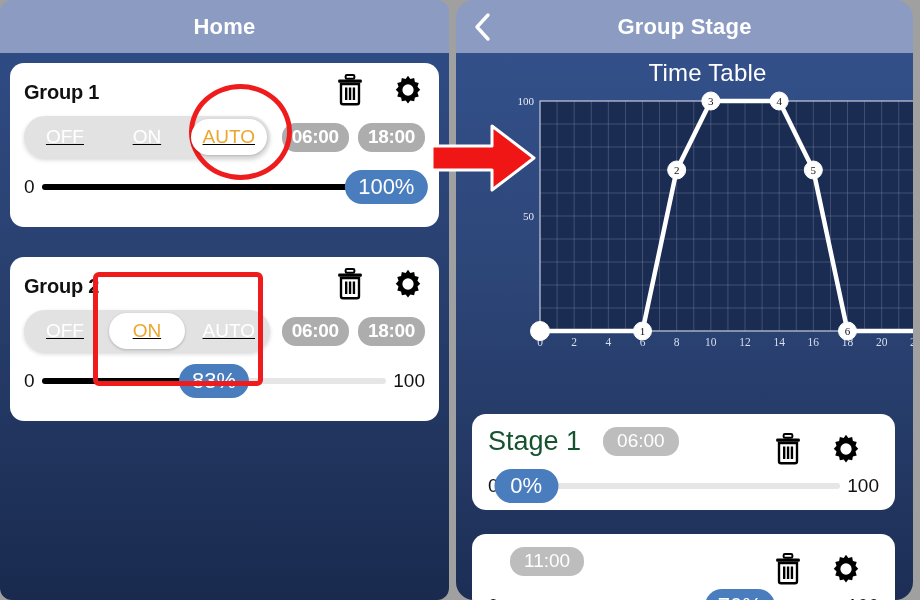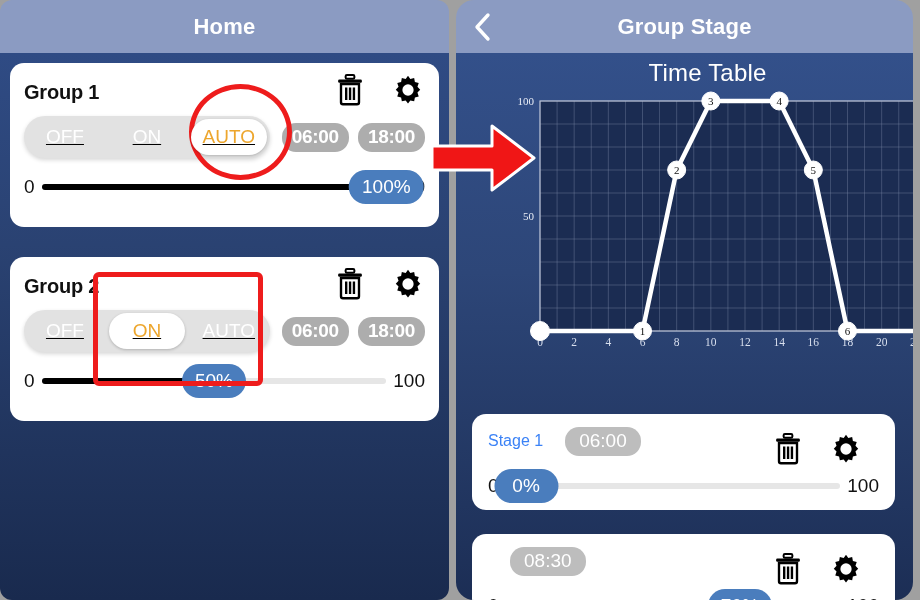--- a/index.html
+++ b/index.html
@@ -186,21 +186,21 @@
     left:0;
     height:6px;
     background:#000000;
     border-radius:3px;
   }
   .slider-thumb{
     position:absolute;
     transform:translateX(-50%);
     background:#4a7dbd;
     color:#ffffff;
-    font-size:19px;
+    font-size:22px;
     border-radius:17px;
     height:34px;
     line-height:34px;
     padding:0 13px;
     min-width:38px;
     text-align:center;
     white-space:nowrap;
   }
 
   
@@ -221,23 +221,23 @@
   
   .stage-card{
     left:16px;
     width:423px;
     height:96px;
     padding:10px 16px 0 16px;
   }
   .stage-card.s1{top:361px;}
   .stage-card.s2{top:481px;}
   .stage-title{
-    font-size:16px;
+    font-size:27px;
     font-weight:500;
-    color:#3b82f6;
+    color:#14532d;
   }
   .stage-time{
     background:#bdbdbd;
     color:#ffffff;
     font-size:19px;
     border-radius:14px;
     padding:3px 14px 4px 14px;
     margin-left:22px;
     line-height:22px;
   }
@@ -362,21 +362,21 @@
           <div class="time-badge">06:00</div>
           <div class="time-badge">18:00</div>
         </div>
       </div>
 
       <div class="slider-row">
         <div class="slider-end">0</div>
         <div class="slider-track-wrap">
           <div class="slider-track"></div>
           <div class="slider-fill" style="width:50%"></div>
-          <div class="slider-thumb" style="left:50%">50%</div>
+          <div class="slider-thumb" style="left:50%">83%</div>
         </div>
         <div class="slider-end">100</div>
       </div>
     </div>
 
   </div>
 </div>
 
 <div class="phone right">
 
@@ -494,21 +494,21 @@
           <div class="slider-track"></div>
           <div class="slider-fill" style="width:0%"></div>
           <div class="slider-thumb" style="left:0%;transform:translateX(-18%)">0%</div>
         </div>
         <div class="slider-end">100</div>
       </div>
     </div>
 
     <div class="card stage-card s2">
       <div class="card-row-top">
-        <div class="stage-time">08:30</div>
+        <div class="stage-time">11:00</div>
         <div class="stage-icons">
           <span class="icon-btn">
             <svg width="30" height="34" viewBox="0 0 24 26">
                 <rect x="8.5" y="1" width="7" height="3" rx="1" fill="none" stroke="#000" stroke-width="1.6"></rect>
                 <rect x="2.5" y="4.6" width="19" height="2.6" rx="1" fill="#000"></rect>
                 <path d="M4.8 8.2 h14.4 v14.6 a1.6 1.6 0 0 1 -1.6 1.6 h-11.2 a1.6 1.6 0 0 1 -1.6 -1.6 z" fill="none" stroke="#000" stroke-width="1.9"></path>
                 <rect x="8" y="11" width="1.9" height="10" fill="#000"></rect>
                 <rect x="11.1" y="11" width="1.9" height="10" fill="#000"></rect>
                 <rect x="14.2" y="11" width="1.9" height="10" fill="#000"></rect>
               </svg>

